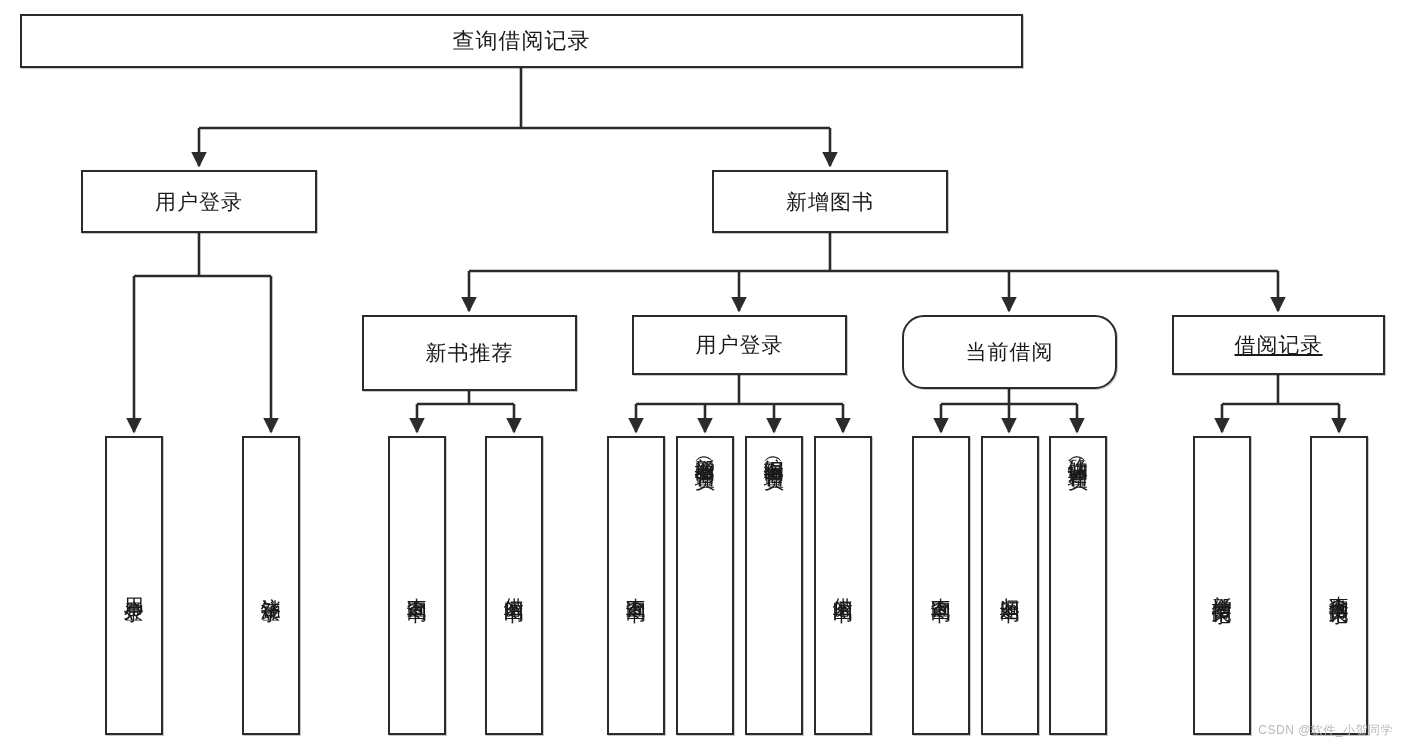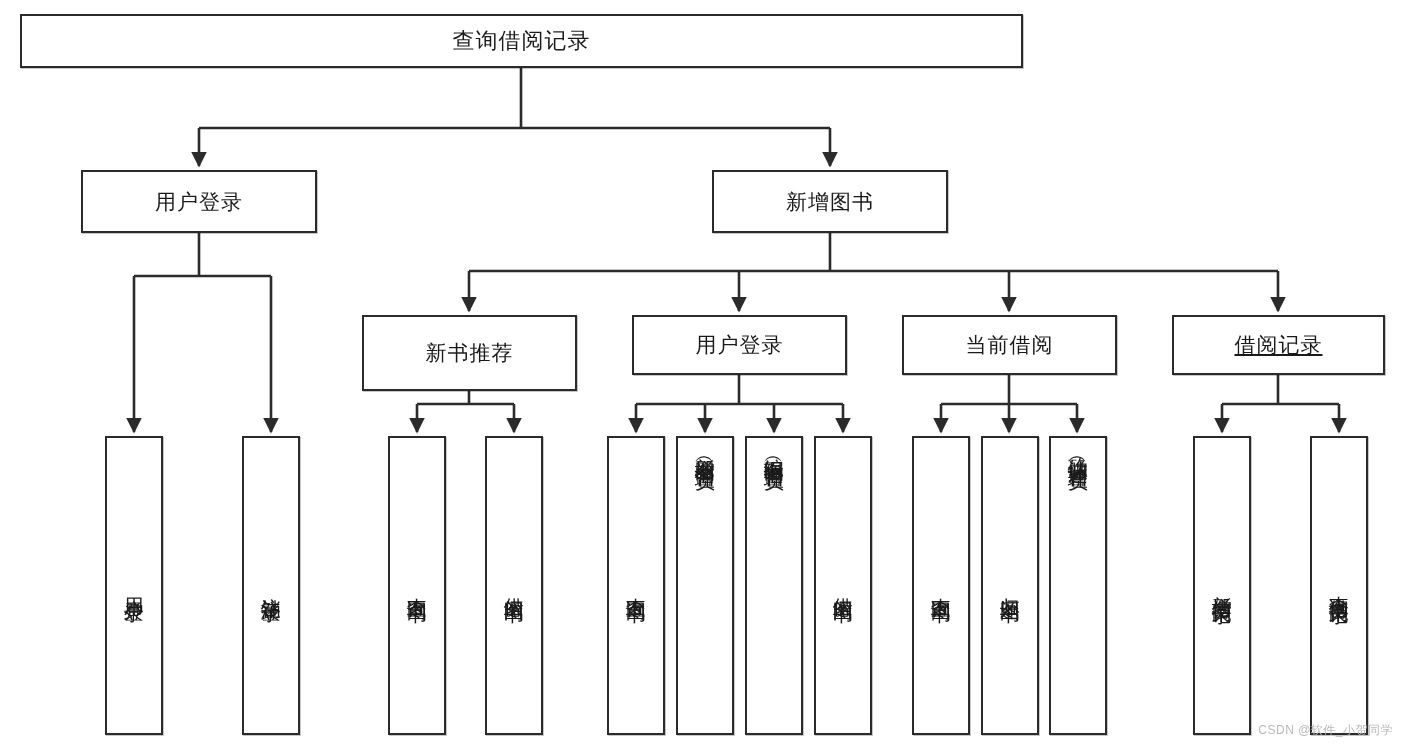--- a/index.html
+++ b/index.html
@@ -129,21 +129,21 @@
     </g>
   </svg>
 
   <div class="node horizontal root" style="left:20px; top:14px; width:1003px; height:54px;">查询借阅记录</div>
 
   <div class="node horizontal" style="left:81px; top:170px; width:236px; height:63px;">用户登录</div>
   <div class="node horizontal" style="left:712px; top:170px; width:236px; height:63px;">新增图书</div>
 
   <div class="node horizontal" style="left:362px; top:315px; width:215px; height:76px;">新书推荐</div>
   <div class="node horizontal" style="left:632px; top:315px; width:215px; height:60px;">用户登录</div>
-  <div class="node horizontal" style="left:902px; top:315px; width:215px; height:60px;">当前借阅</div>
+  <div class="node horizontal" style="left:902px; top:315px; width:215px; height:74px;border-radius:22px;">当前借阅</div>
   <div class="node horizontal" style="left:1172px; top:315px; width:213px; height:60px;text-decoration:underline;">借阅记录</div>
 
   <div class="node vertical centered" style="left:105px; top:436px; width:58px; height:299px;">
     <span class="vlabel">用户登录</span>
   </div>
   <div class="node vertical centered" style="left:242px; top:436px; width:58px; height:299px;">
     <span class="vlabel">注销登录</span>
   </div>
 
   <div class="node vertical centered" style="left:388px; top:436px; width:58px; height:299px;">

